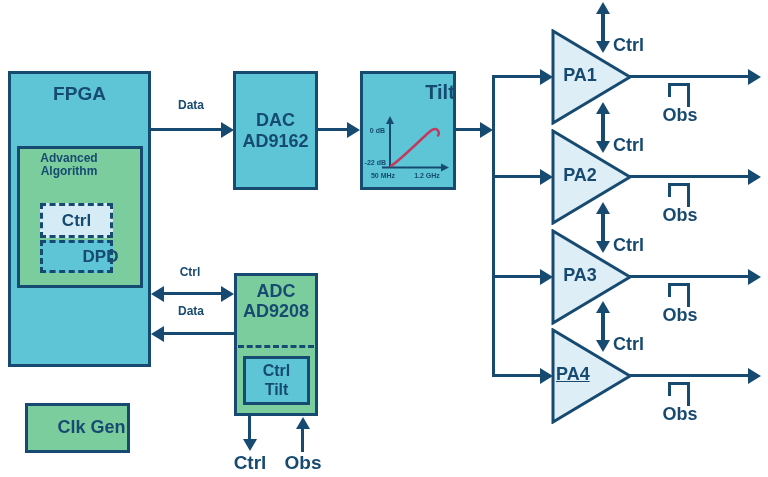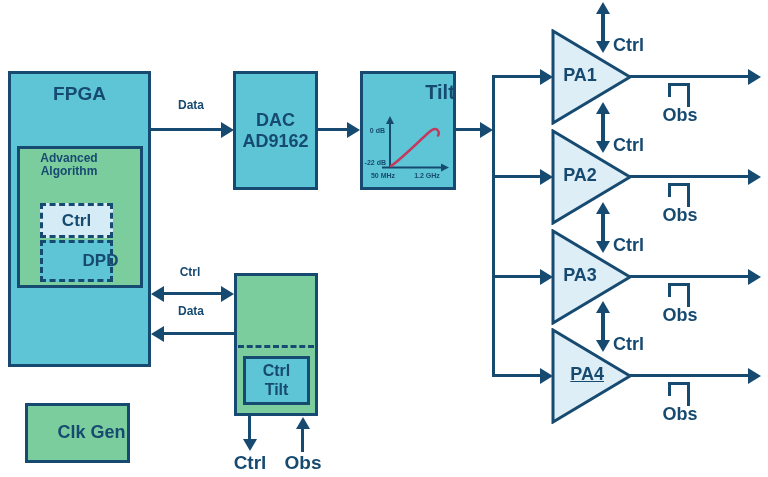--- a/index.html
+++ b/index.html
@@ -42,21 +42,21 @@
   <div class="lbl f19" style="left:8px;top:84px;width:143px;">FPGA</div>
 
   <div class="box green" style="left:17px;top:146px;width:126px;height:142px;"></div>
   <div class="lbl f17" style="left:6px;top:152px;width:126px;">
     <span>Advanced</span><br>
     <span>Algorithm</span>
   </div>
   <div class="dashed" style="left:40px;top:203px;width:73px;height:35px;background:var(--pale);">
     <span>Ctrl</span>
   </div>
-  <div class="dashed" style="left:40px;top:240px;width:73px;height:42px;background:var(--teal);padding-left:48px;">
+  <div class="dashed" style="left:40px;top:240px;width:73px;height:33px;background:var(--teal);padding-left:48px;">
     <span>DPD</span>
   </div>
 
   <div class="lbl f17" style="left:156px;top:99px;width:70px;">Data</div>
   <div class="hline" style="left:151px;top:128px;width:72px;"></div>
   <div class="ar" style="left:221px;top:122px;"></div>
 
   <div class="box teal center-flex f18" style="left:233px;top:71px;width:85px;height:119px;">
     <span>DAC</span>
     <span>AD9162</span>
@@ -139,21 +139,21 @@
     </svg>
     <div class="lbl f18" style="left:652px;top:29px;width:56px;">Obs</div>
   </div>
 
   <div class="pa-row" style="top:376px;">
     <div class="hline" style="left:492px;top:-2px;width:50px;"></div>
     <div class="ar" style="left:540px;top:-8px;"></div>
     <svg style="position:absolute;left:551px;top:-48px;" width="82" height="96">
       <polygon points="2,2 2,94 79,48" fill="#DDEEF7" stroke="#174A70" stroke-width="3"></polygon>
     </svg>
-    <div class="lbl f18" style="left:556px;top:-11px;width:48px;text-align:right;text-decoration:underline;">PA4</div>
+    <div class="lbl f18" style="left:556px;top:-11px;width:48px;text-align:left;text-decoration:underline;">PA4</div>
     <div class="vline4" style="left:601px;top:-64px;height:29px;"></div>
     <div class="au" style="left:596px;top:-75px;"></div>
     <div class="ad" style="left:596px;top:-36px;"></div>
     <div class="lbl f18" style="left:613px;top:-41px;width:46px;text-align:left;">Ctrl</div>
     <div class="hline" style="left:628px;top:-2px;width:121px;"></div>
     <div class="ar" style="left:748px;top:-8px;"></div>
     <svg class="obs-svg" style="left:668px;top:6px;" width="24" height="25">
       <polyline points="1.5,14 1.5,1.5 20.5,1.5 20.5,24" fill="none" stroke="#174A70" stroke-width="3"></polyline>
     </svg>
     <div class="lbl f18" style="left:652px;top:29px;width:56px;">Obs</div>
@@ -162,31 +162,35 @@
   <div class="lbl f17" style="left:158px;top:266px;width:64px;">Ctrl</div>
   <div class="hline" style="left:163px;top:292px;width:60px;"></div>
   <div class="al" style="left:151px;top:286px;"></div>
   <div class="ar" style="left:221px;top:286px;"></div>
 
   <div class="lbl f17" style="left:156px;top:305px;width:70px;">Data</div>
   <div class="hline" style="left:163px;top:332px;width:71px;"></div>
   <div class="al" style="left:151px;top:326px;"></div>
 
   <div class="box green" style="left:234px;top:273px;width:84px;height:143px;"></div>
+  <div class="lbl f18" style="left:234px;top:282px;width:84px;">
+    <span>ADC</span><br>
+    <span>AD9208</span>
+  </div>
   <div style="position:absolute;left:238px;top:345px;width:76px;border-top:3px dashed var(--navy);"></div>
   <div class="box teal center-flex" style="left:243px;top:356px;width:67px;height:49px;font-size:16px;line-height:1.15;">
     <span>Ctrl</span>
     <span>Tilt</span>
   </div>
 
   <div class="vline" style="left:248px;top:416px;height:24px;"></div>
   <div class="ad" style="left:243px;top:439px;"></div>
   <div class="lbl f19" style="left:224px;top:453px;width:52px;">Ctrl</div>
 
   <div class="vline" style="left:301px;top:429px;height:23px;"></div>
   <div class="au" style="left:296px;top:417px;"></div>
   <div class="lbl f19" style="left:277px;top:453px;width:52px;">Obs</div>
 
-  <div class="box green center-flex f18" style="left:25px;top:403px;width:105px;height:60px;line-height:1.2;padding-left:28px;">
+  <div class="box green center-flex f18" style="left:25px;top:403px;width:105px;height:50px;line-height:1.2;padding-left:28px;">
     <span>Clk Gen</span>
   </div>
 
 </div>
 
 </body></html>

